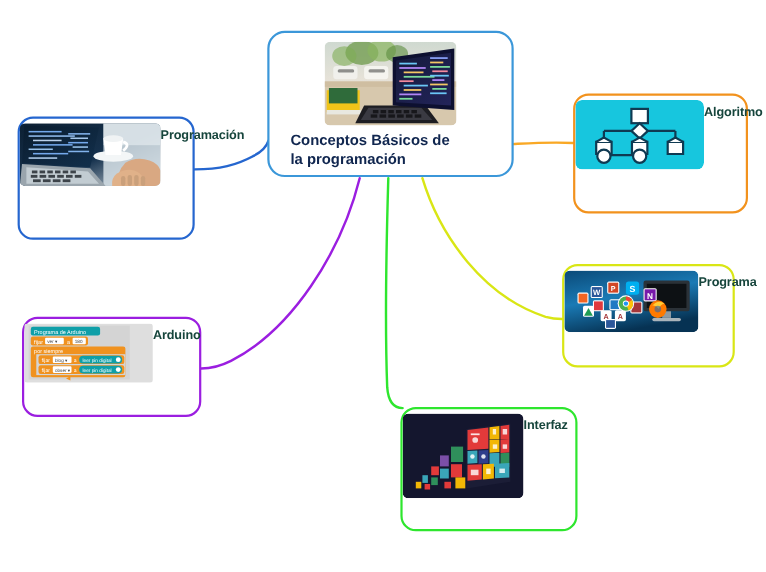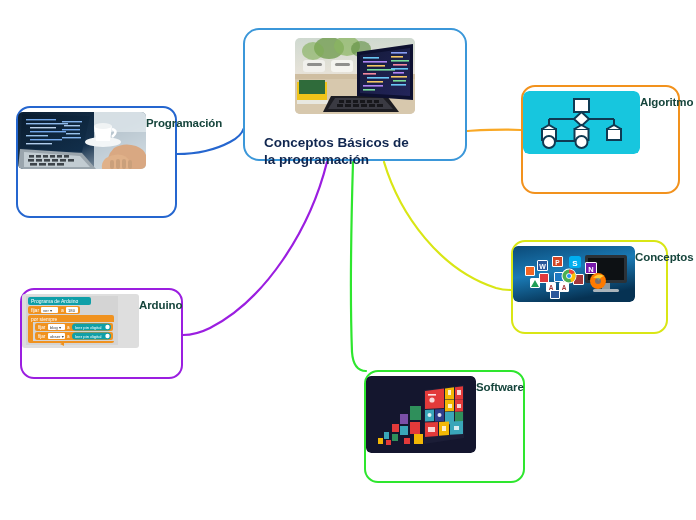--- a/index.html
+++ b/index.html
@@ -58,21 +58,20 @@
   
   #node-central {
     left: 243px;
     top: 28px;
     width: 224px;
     height: 133px;
     border-color: #3b97d9;
     border-radius: 16px;
     align-items: flex-start;
     padding: 8px 0 0 0;
-    gap: 15px;
   }
   #node-central .thumb-wrap {
     width: 100%;
     display: flex;
     justify-content: center;
   }
   #central-title {
     font-size: 13.5px;
     font-weight: bold;
     color: #10264f;
@@ -360,21 +359,21 @@
             <path d="M61.6 26.8 A6.5 6.5 0 0 1 58.5 36.2 L56 30 Z" fill="#ffc107"></path>
             <circle cx="56" cy="30" r="2.8" fill="#ffffff"></circle>
               <circle cx="56" cy="30" r="2" fill="#2196f3"></circle>
 
             <circle cx="85" cy="35" r="8" fill="#ff7a00"></circle>
             <path d="M80 32 q5 -6 11 -2 q-4 1 -5 5 q-3 -4 -6 -3 z" fill="#ffcc33"></path>
             <circle cx="85" cy="35" r="3" fill="#1565c0" opacity="0.55"></circle>
           </g>
         </svg>
       </div>
-      <div class="node-label branch-label">Conceptos</div>
+      <div class="node-label branch-label">Programa</div>
     </div>
   </div>
 
   <div class="node" id="node-interfaz">
     <div class="branch-inner">
       <div class="node-thumb" style="width:110px;height:77px;border-radius:5px;">
         <svg viewBox="0 0 110 77" style="display:block;width:110px;height:77px;">
           <rect width="110" height="77" rx="5" fill="#14162e"></rect>
 
           <g>
@@ -413,21 +412,21 @@
             <rect x="26" y="48" width="7" height="8" fill="#e23a3a"></rect>
             <rect x="26" y="58" width="6" height="7" fill="#2f8f5b"></rect>
             <rect x="18" y="56" width="5" height="7" fill="#3aa6b9"></rect>
             <rect x="12" y="62" width="5" height="6" fill="#f2b705"></rect>
             <rect x="20" y="64" width="5" height="5" fill="#e23a3a"></rect>
             <rect x="48" y="58" width="9" height="10" fill="#f2b705"></rect>
             <rect x="38" y="62" width="6" height="6" fill="#e23a3a"></rect>
           </g>
         </svg>
       </div>
-      <div class="node-label branch-label">Software</div>
+      <div class="node-label branch-label">Interfaz</div>
     </div>
   </div>
 
   <div class="node" id="node-bloques">
     <div class="branch-inner">
       <div class="node-thumb" style="width:117px;height:54px;border-radius:3px;">
         <svg viewBox="0 0 117 54" style="display:block;width:117px;height:54px;">
           <rect width="117" height="54" fill="#dedede"></rect>
           <rect x="4" y="2" width="92" height="49" fill="#d4d4d4"></rect>
 

